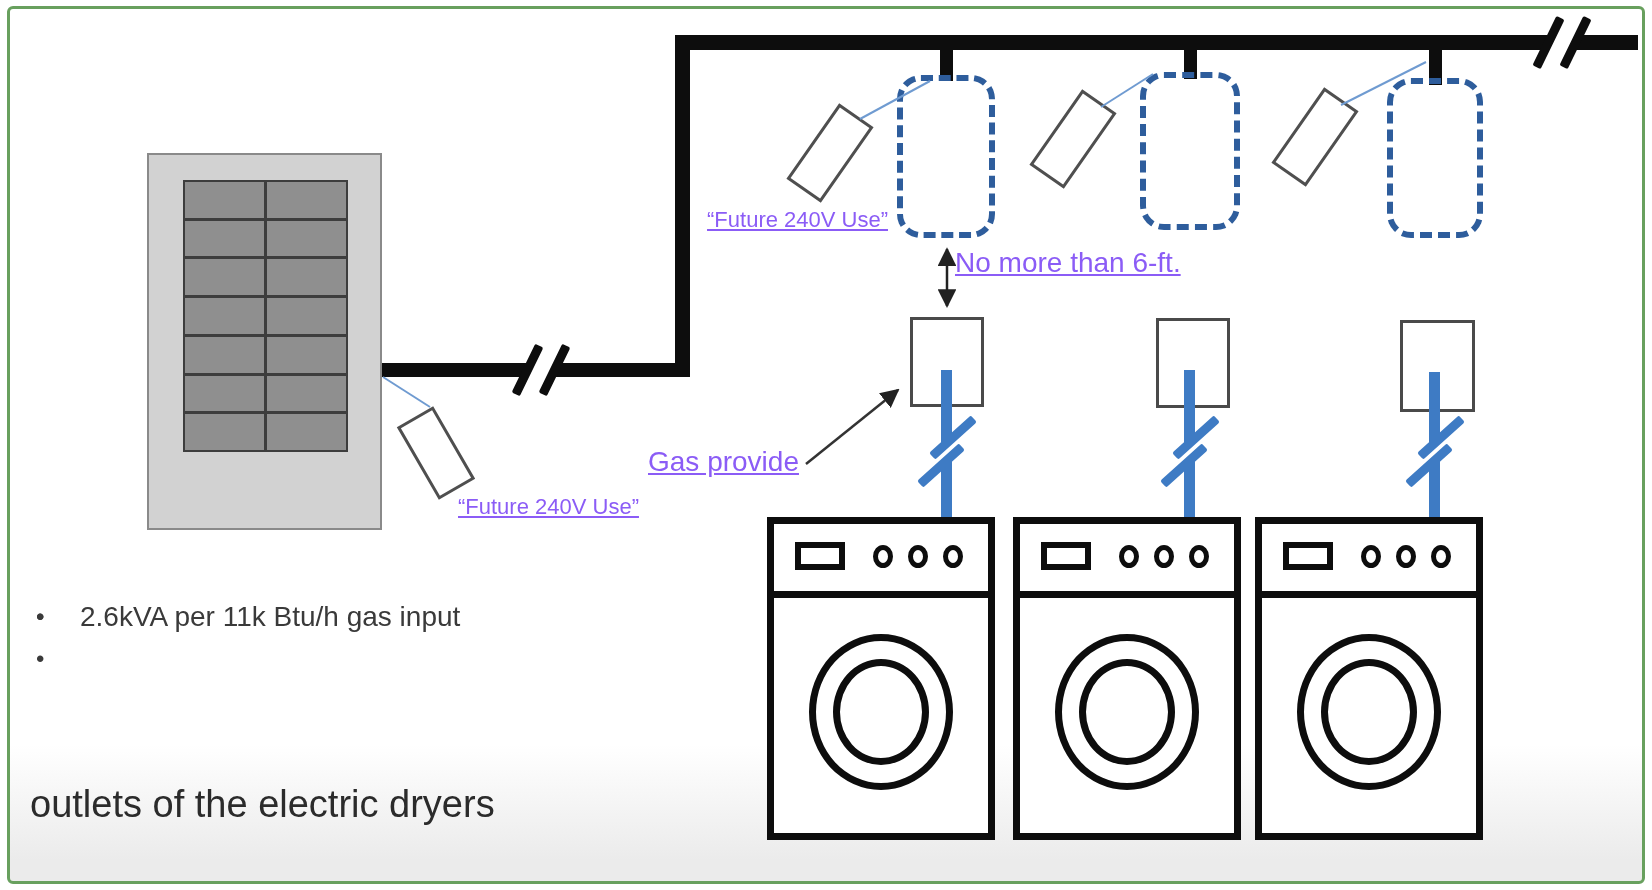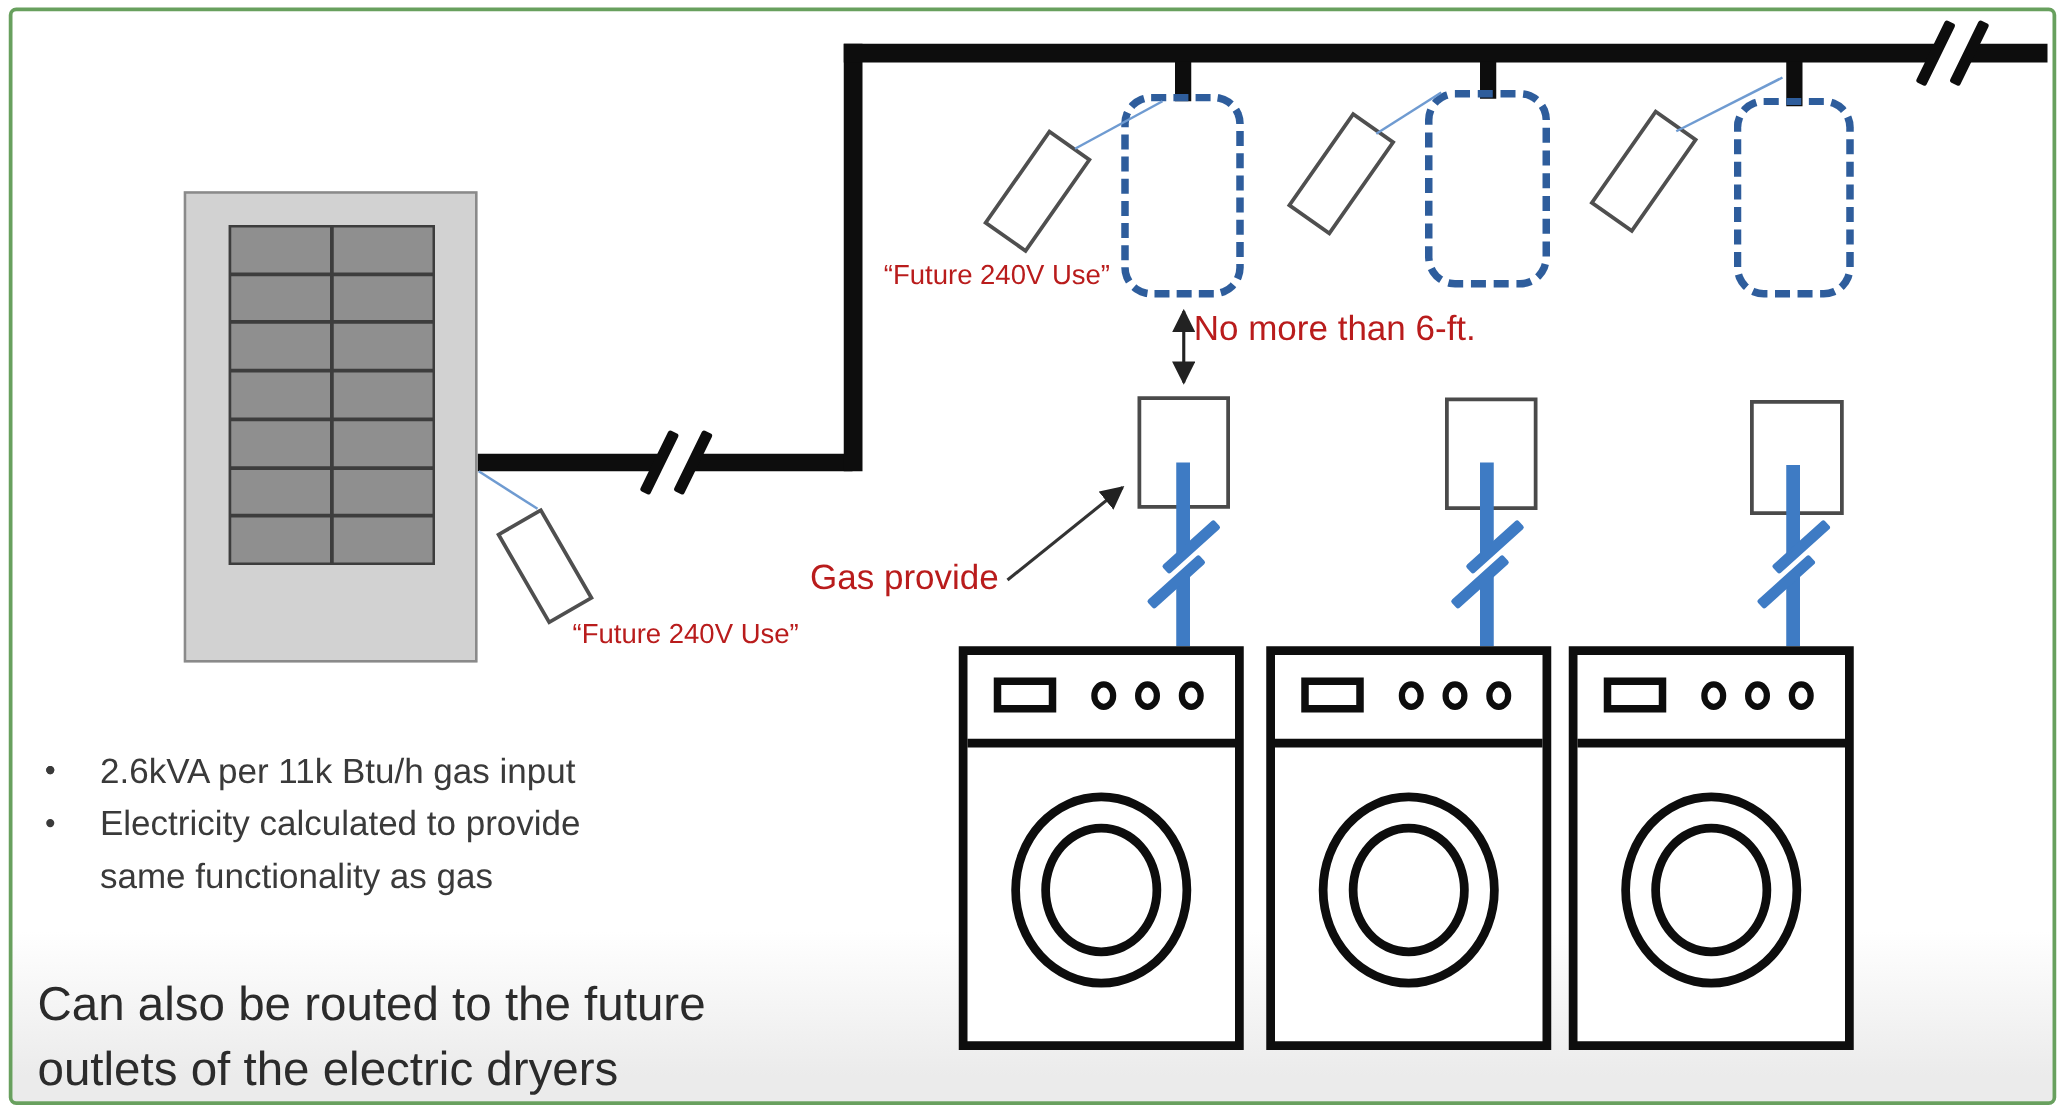--- a/index.html
+++ b/index.html
@@ -36,21 +36,21 @@
 
   
   .dryer{top:517px;width:228px;height:323px;background:#ffffff;border:7px solid #0d0d0d;box-sizing:border-box;}
   .dryer-strip{position:absolute;left:0;top:0;width:214px;height:67px;border-bottom:7px solid #0d0d0d;}
   .dryer-display{position:absolute;left:21px;top:18px;width:50px;height:28px;border:6px solid #0d0d0d;box-sizing:border-box;}
   .knob{position:absolute;top:21px;width:20px;height:23px;border:5px solid #0d0d0d;border-radius:50%;box-sizing:border-box;}
   .door-outer{position:absolute;left:35px;top:110px;width:144px;height:156px;border:7px solid #0d0d0d;border-radius:50%;box-sizing:border-box;}
   .door-inner{position:absolute;left:59px;top:135px;width:96px;height:106px;border:7px solid #0d0d0d;border-radius:50%;box-sizing:border-box;}
 
   
-  .lbl{white-space:nowrap;color:#b91c1c;}
+  .lbl{white-space:nowrap;color:#8b5cf6;text-decoration:underline;}
   .lbl-panel{left:154px;top:538px;width:222px;text-align:center;font-size:25px;}
   .lbl-future-top{left:660px;top:207px;width:228px;text-align:right;font-size:22px;}
   .lbl-future-low{left:458px;top:494px;font-size:22px;}
   .lbl-distance{left:955px;top:247px;font-size:28px;}
   .lbl-gas{left:648px;top:446px;font-size:28px;}
 
   .notes{left:30px;top:596px;width:440px;}
   .notes ul{list-style:none;margin:0;padding:0;}
   .notes li{position:relative;padding-left:50px;font-size:28px;line-height:42px;color:#3a3a3a;}
   .notes li .dot{position:absolute;left:6px;top:0;font-size:24px;}
@@ -186,23 +186,21 @@
     <ul>
       <li>
         <span class="dot">•</span>
       </li>
       <li>
         <span class="dot">•</span>
         <span>2.6kVA per 11k Btu/h gas input</span>
       </li>
       <li style="width:420px;white-space:normal;">
         <span class="dot">•</span>
-        <span>Electricity calculated to provide same functionality as gas</span>
       </li>
     </ul>
   </div>
 
   <div class="abs footer">
-    <div>Can also be routed to the future</div>
     <div>outlets of the electric dryers</div>
   </div>
 
 </div>
 
 </body></html>

